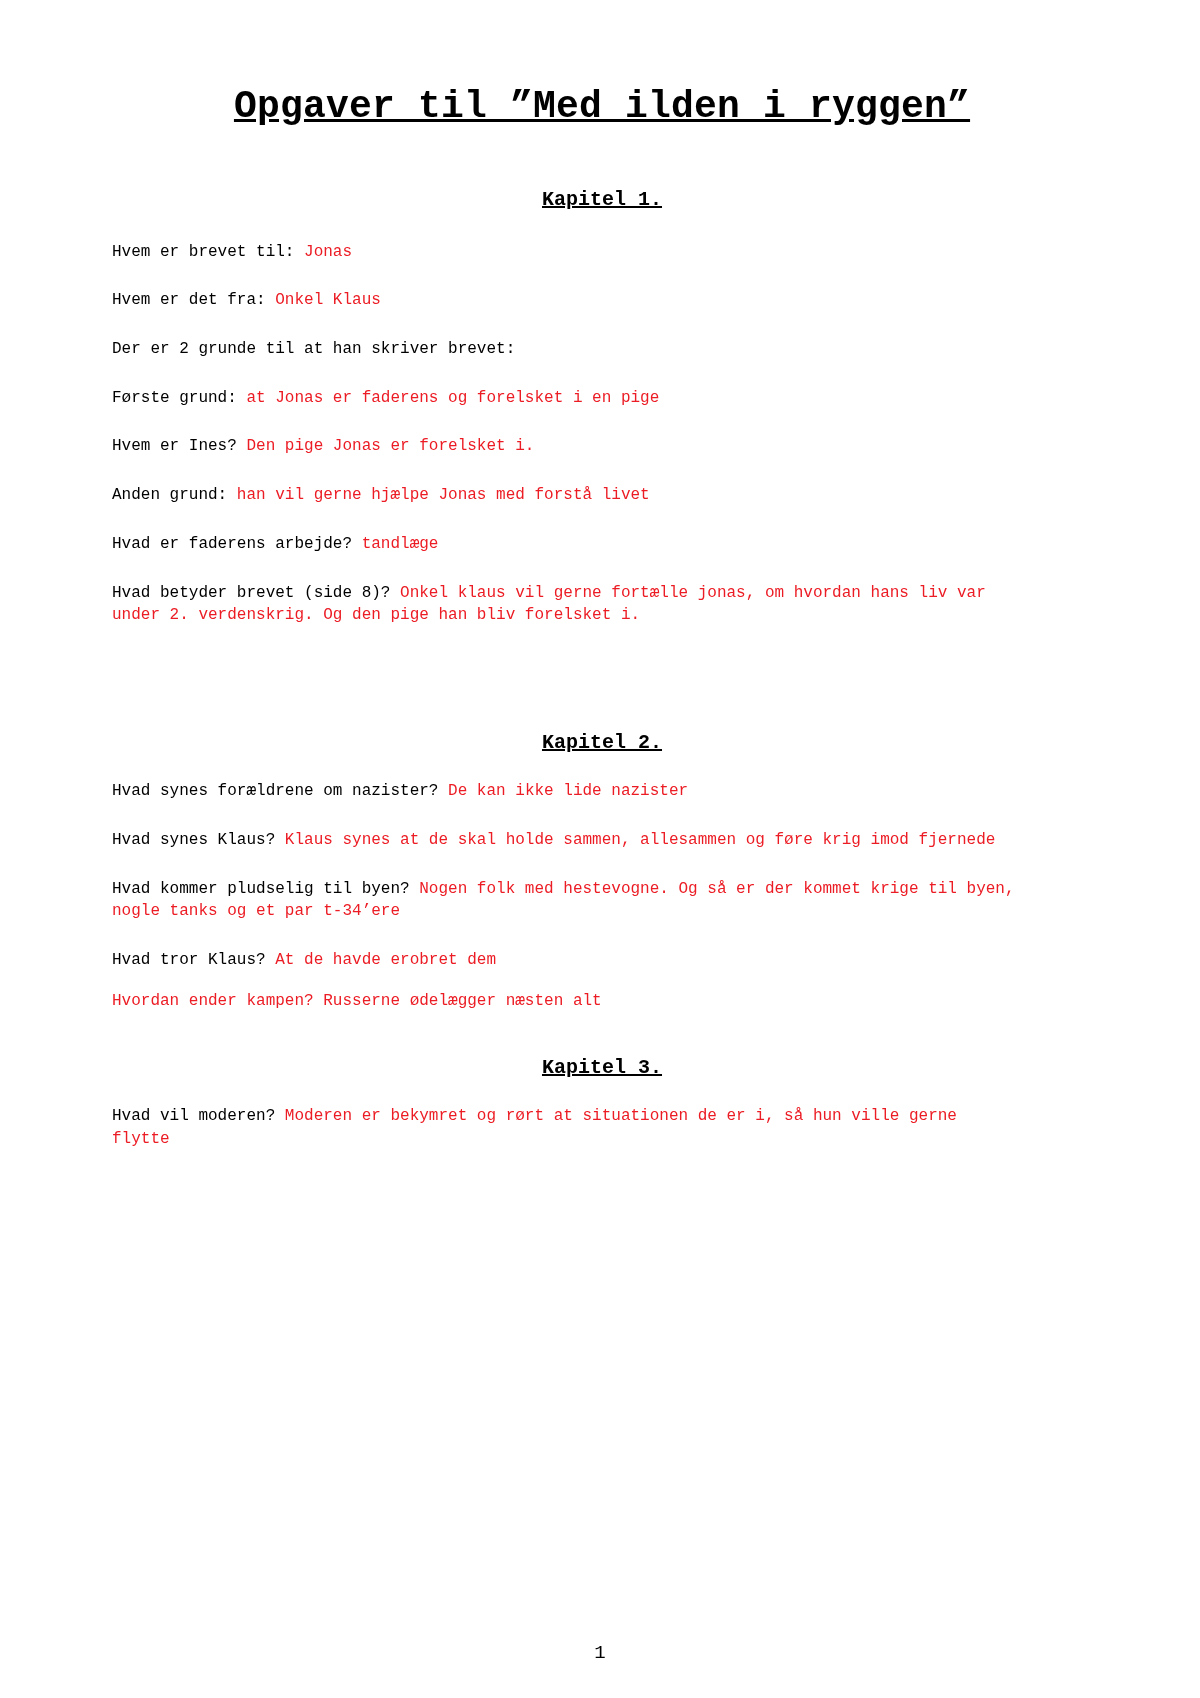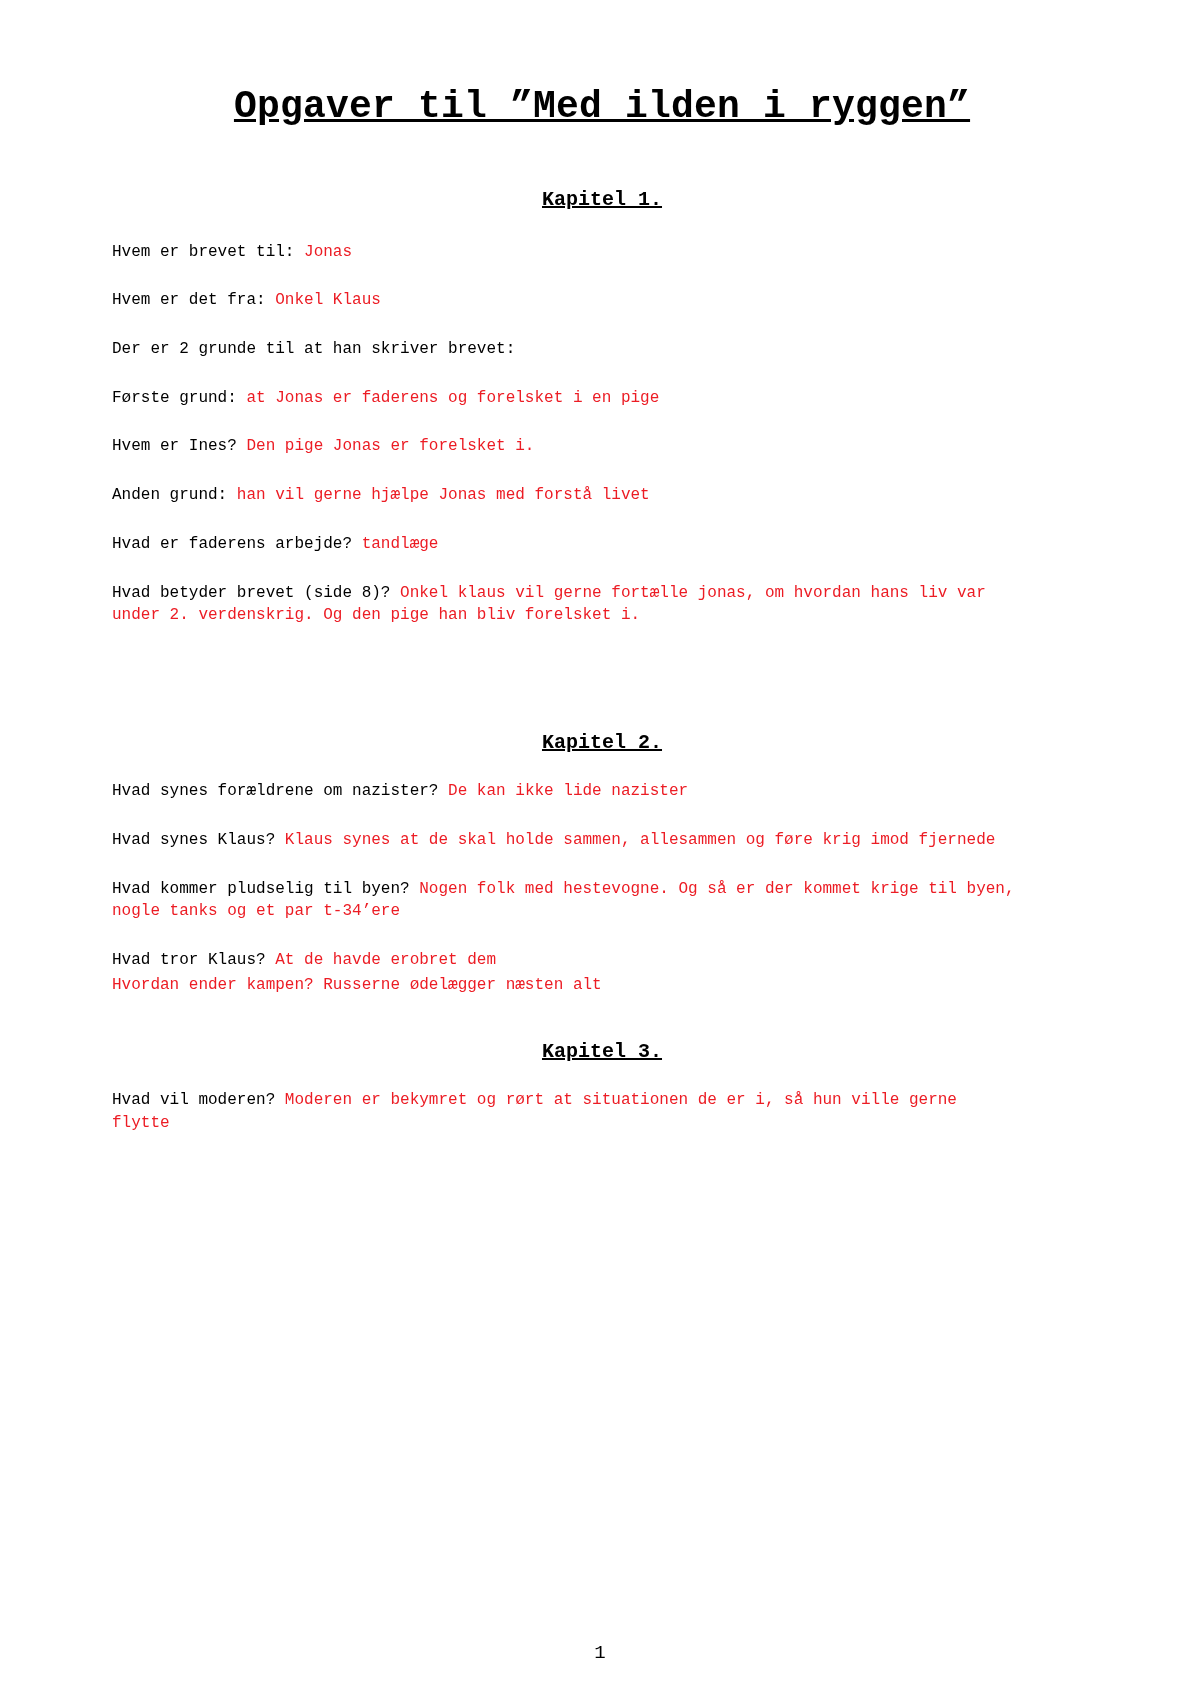--- a/index.html
+++ b/index.html
@@ -50,21 +50,21 @@
   .qa:first-of-type {
     margin-top: 30px;
   }
   .q {
     color: #000000;
   }
   .a {
     color: #ec1c24;
   }
   .subline {
-    margin-top: 2px;
+    margin-top: 18px;
   }
   .gap-large {
     height: 46px;
   }
   .page-number {
     position: absolute;
     bottom: 34px;
     left: 0;
     width: 100%;
     text-align: center;

